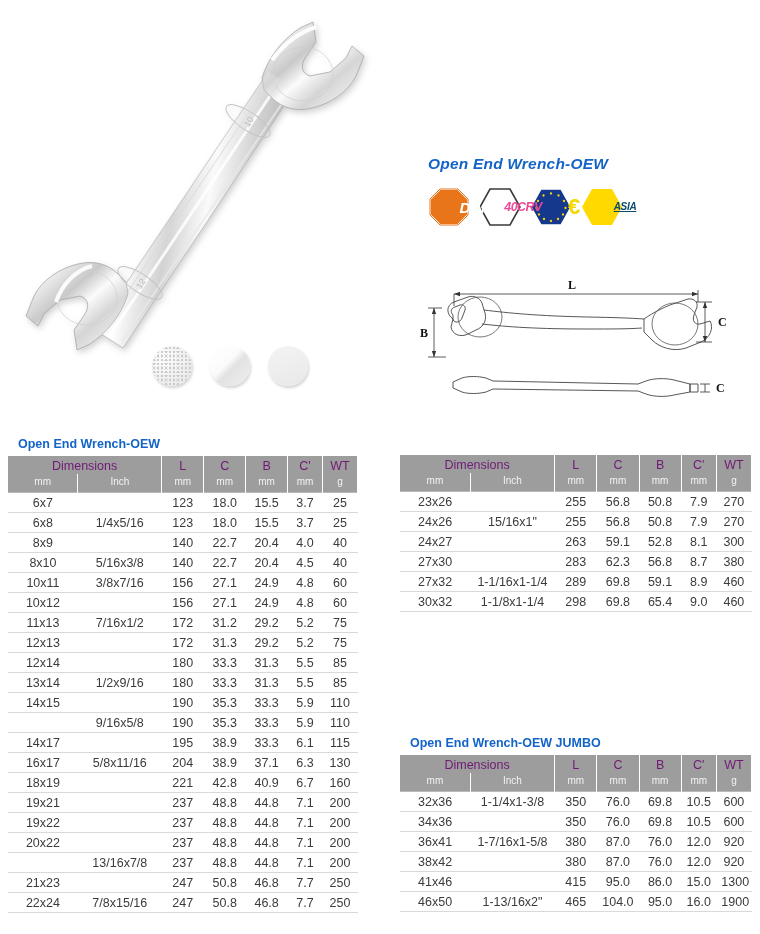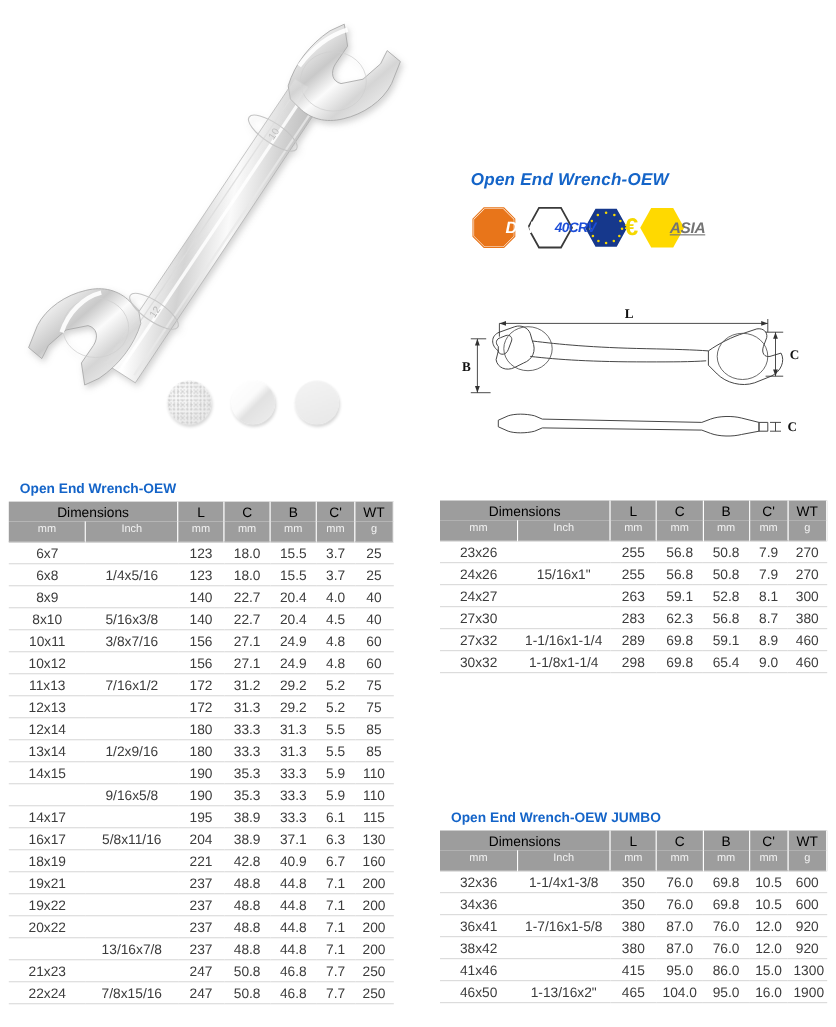--- a/index.html
+++ b/index.html
@@ -57,41 +57,41 @@
   .badges { display: flex; gap: 9px; margin-top: 14px; align-items: center; }
   .badge {
     position: relative; width: 42px; height: 40px;
     display: flex; align-items: center; justify-content: center;
     font-weight: bold; font-style: italic;
   }
   .badge .shape { position: absolute; inset: 0; }
   .badge .lbl { position: relative; z-index: 2; line-height: 1; margin-left: 46px; }
 
   .b-din .lbl { color: #ffffff; font-size: 15px; letter-spacing: -.3px; }
-  .b-crv .lbl { color: #1d4ed8; font-size: 12.5px; letter-spacing: -.6px; }
-  .b-asia .lbl { color: #737373; font-size: 14px; letter-spacing: -.3px; text-decoration: underline; }
+  .b-crv .lbl { color: #ec4899; font-size: 12.5px; letter-spacing: -.6px; }
+  .b-asia .lbl { color: #0c4a6e; font-size: 10px; letter-spacing: -.3px; text-decoration: underline; }
   .b-eu .lbl { color: #f5d800; font-size: 22px; font-style: normal; }
 
   
   #tech-drawing { position: absolute; left: 398px; top: 272px; }
 
   
   .table-title {
     font-size: 12.5px; font-weight: bold; color: #1464c8;
     margin-bottom: 5px; padding-left: 10px;
   }
   table.spec {
     border-collapse: collapse;
     table-layout: fixed;
     font-size: 12px;
     color: #3a3a3a;
   }
   table.spec th {
     background: #9d9d9d;
-    color: #000000;
+    color: #701a75;
     font-weight: normal;
     padding: 1px 4px;
     border-right: 1px solid #ffffff;
     line-height: 14px;
   }
   table.spec th.grp {
     font-size: 12.5px;
     padding-top: 3px;
   }
   table.spec th.unit {

